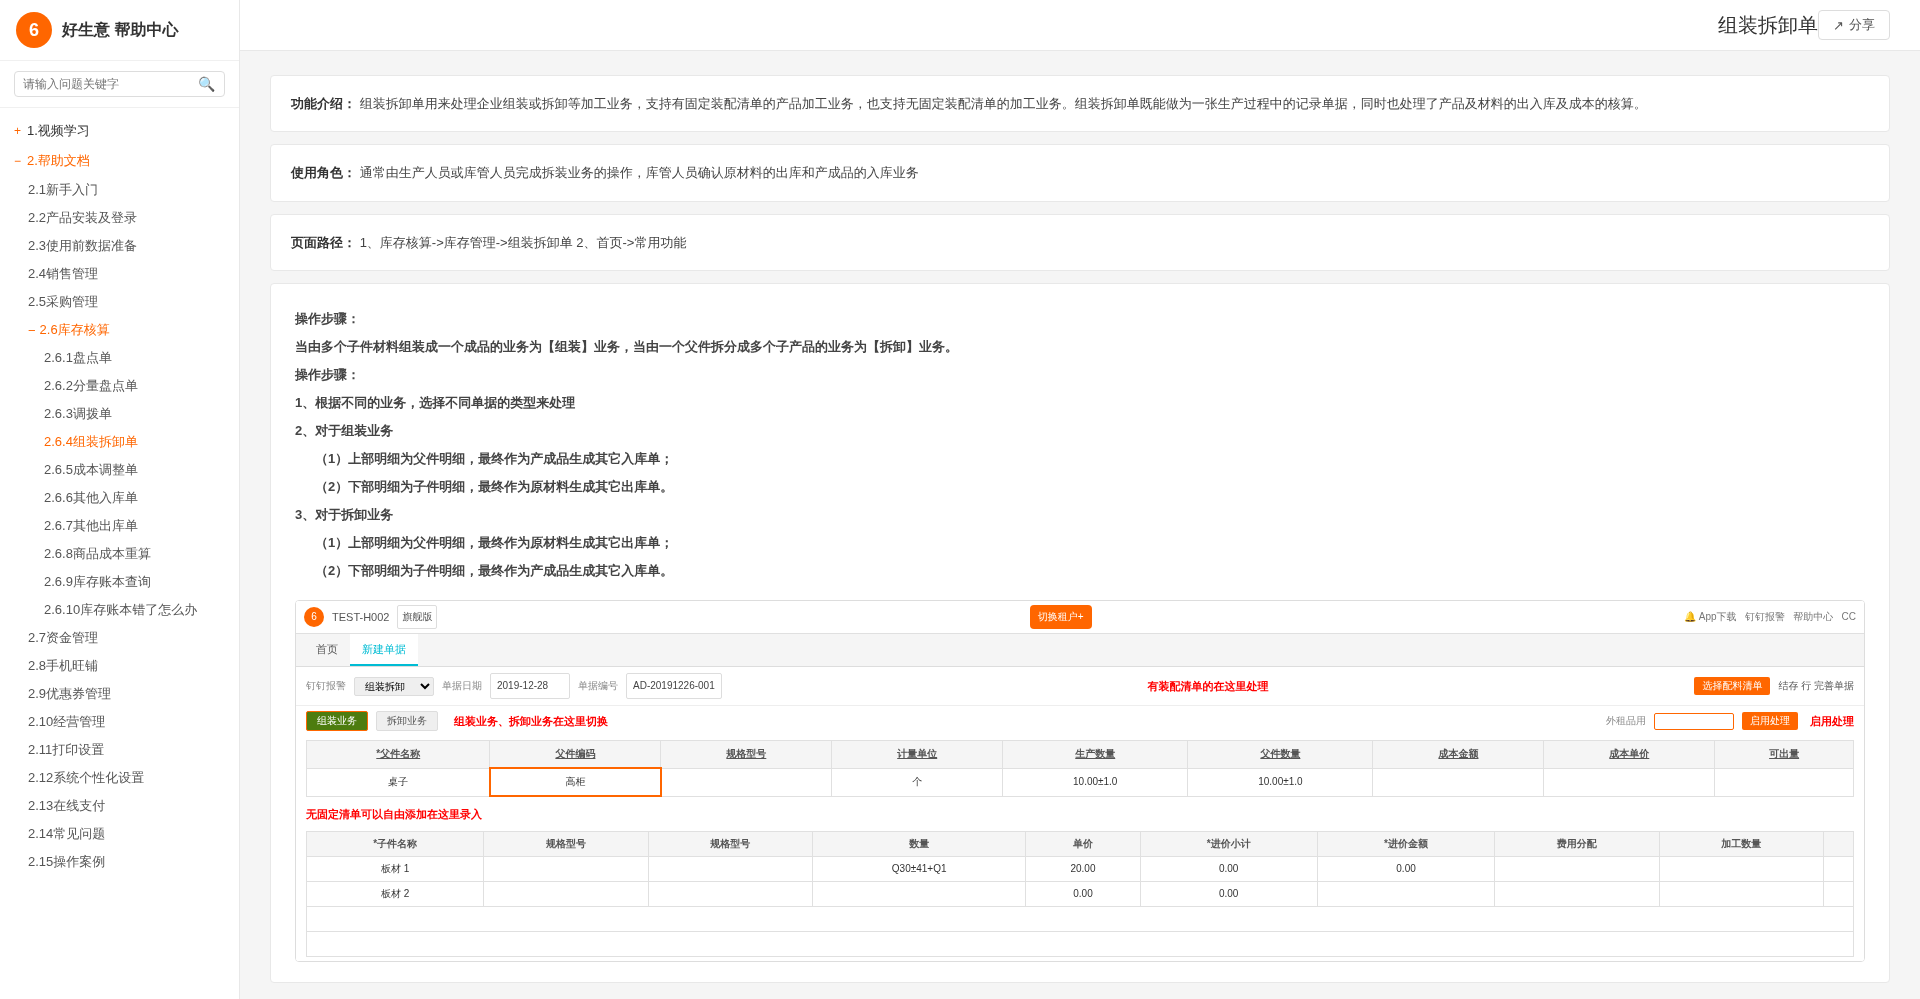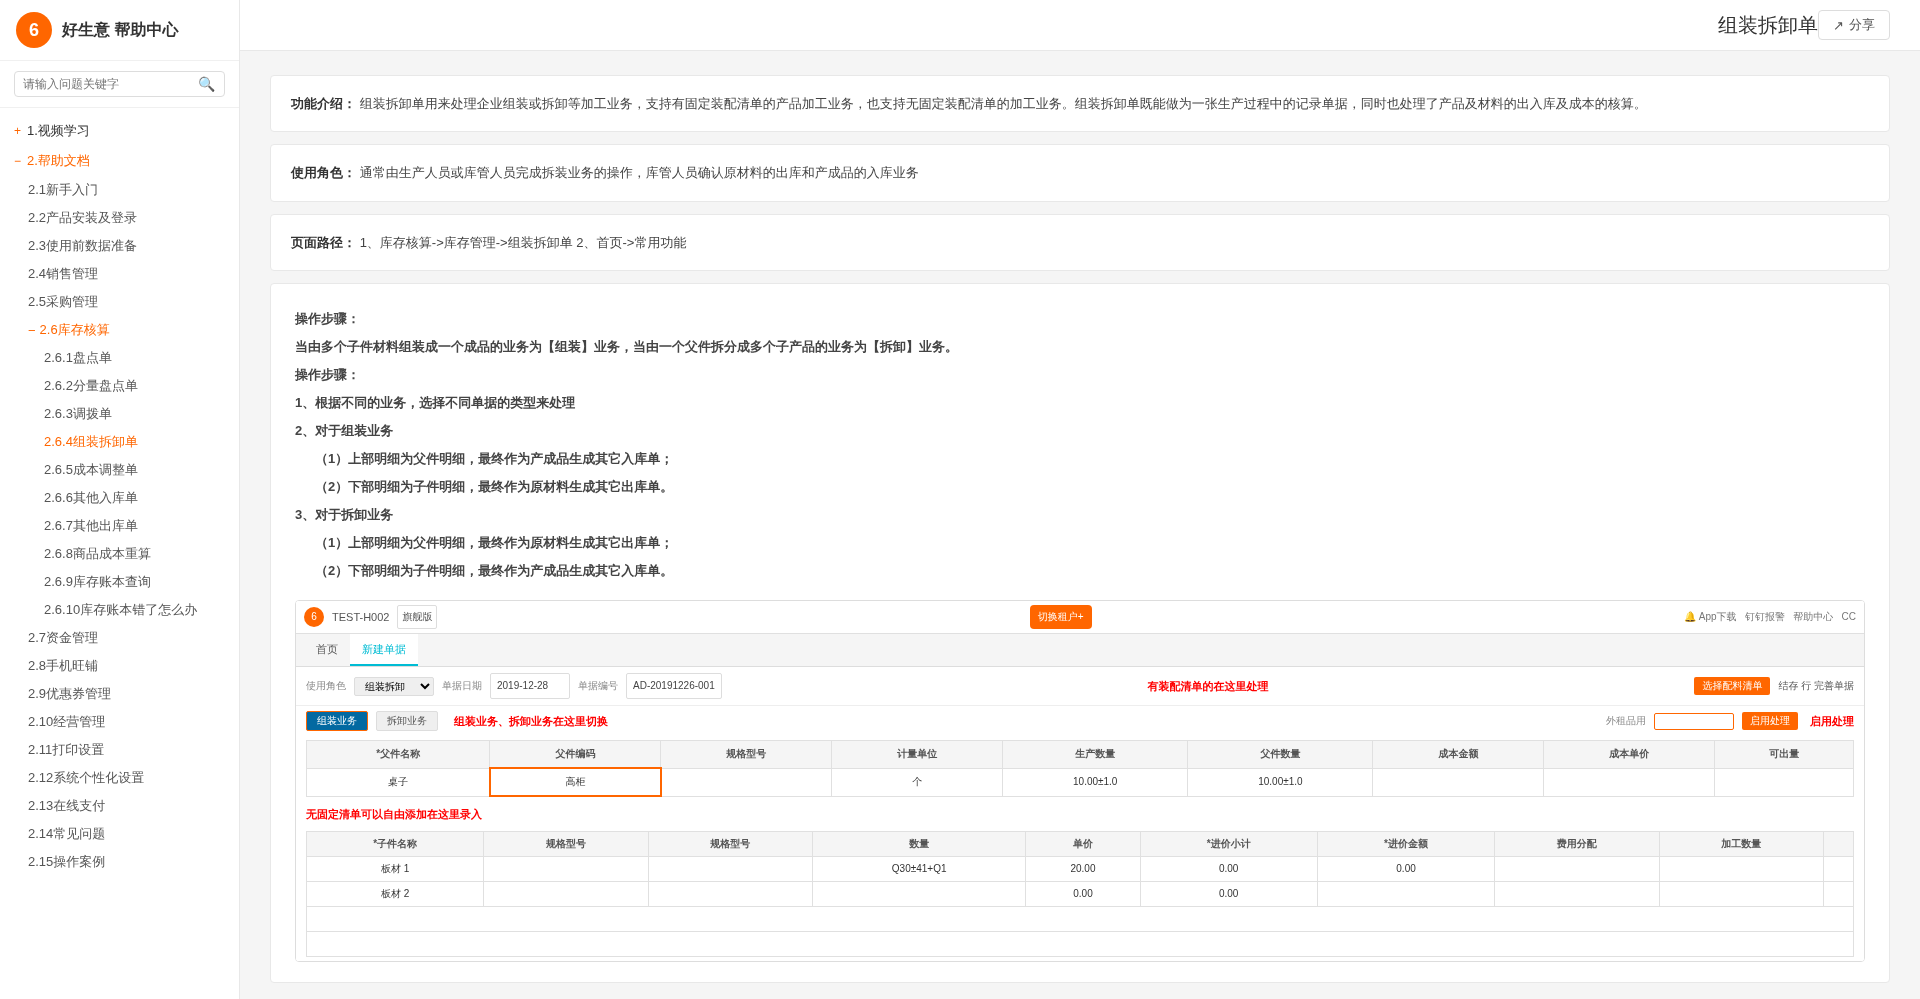--- a/index.html
+++ b/index.html
@@ -233,36 +233,37 @@
     }
     .mock-type-btn {
       padding: 2px 10px;
       font-size: 10px;
       border: 1px solid #ddd;
       border-radius: 2px;
       cursor: pointer;
       color: #555;
     }
     .mock-type-btn.selected {
-      background: #0369a1;
+      background: #4d7c0f;
       color: #fff;
       border-color: #f60;
     }
     .mock-table {
       width: 100%;
       border-collapse: collapse;
       font-size: 10px;
     }
     .mock-table th {
       background: #f5f5f5;
       border: 1px solid #e0e0e0;
       padding: 3px 6px;
       color: #555;
       text-align: center;
       white-space: nowrap;
+      text-decoration: underline;
     }
     .mock-table td {
       border: 1px solid #e0e0e0;
       padding: 3px 6px;
       color: #333;
       text-align: center;
     }
     .mock-table td.highlight {
       border: 2px solid #f60 !important;
     }
@@ -449,21 +450,21 @@
             </div>
             <span style="font-size:10px; color:#777;">🔔 App下载 &nbsp; 钉钉报警 &nbsp; 帮助中心 &nbsp; CC</span>
           </div>
 
           <div class="mock-tabs">
             <div class="mock-tab">首页</div>
             <div class="mock-tab active">新建单据</div>
           </div>
 
           <div class="mock-form-bar">
-            <span class="mock-label">使用角色</span>
+            <span class="mock-label">钉钉报警</span>
             <select class="mock-input" style="font-size:10px;">
               <option>组装拆卸</option>
             </select>
             <span class="mock-label">单据日期</span>
             <span class="mock-input">2019-12-28</span>
             <span class="mock-label">单据编号</span>
             <span class="mock-input">AD-20191226-001</span>
             <div style="flex:1; text-align:center;">
               <span style="color:red; font-size:11px; font-weight:bold;">有装配清单的在这里处理</span>
             </div>

